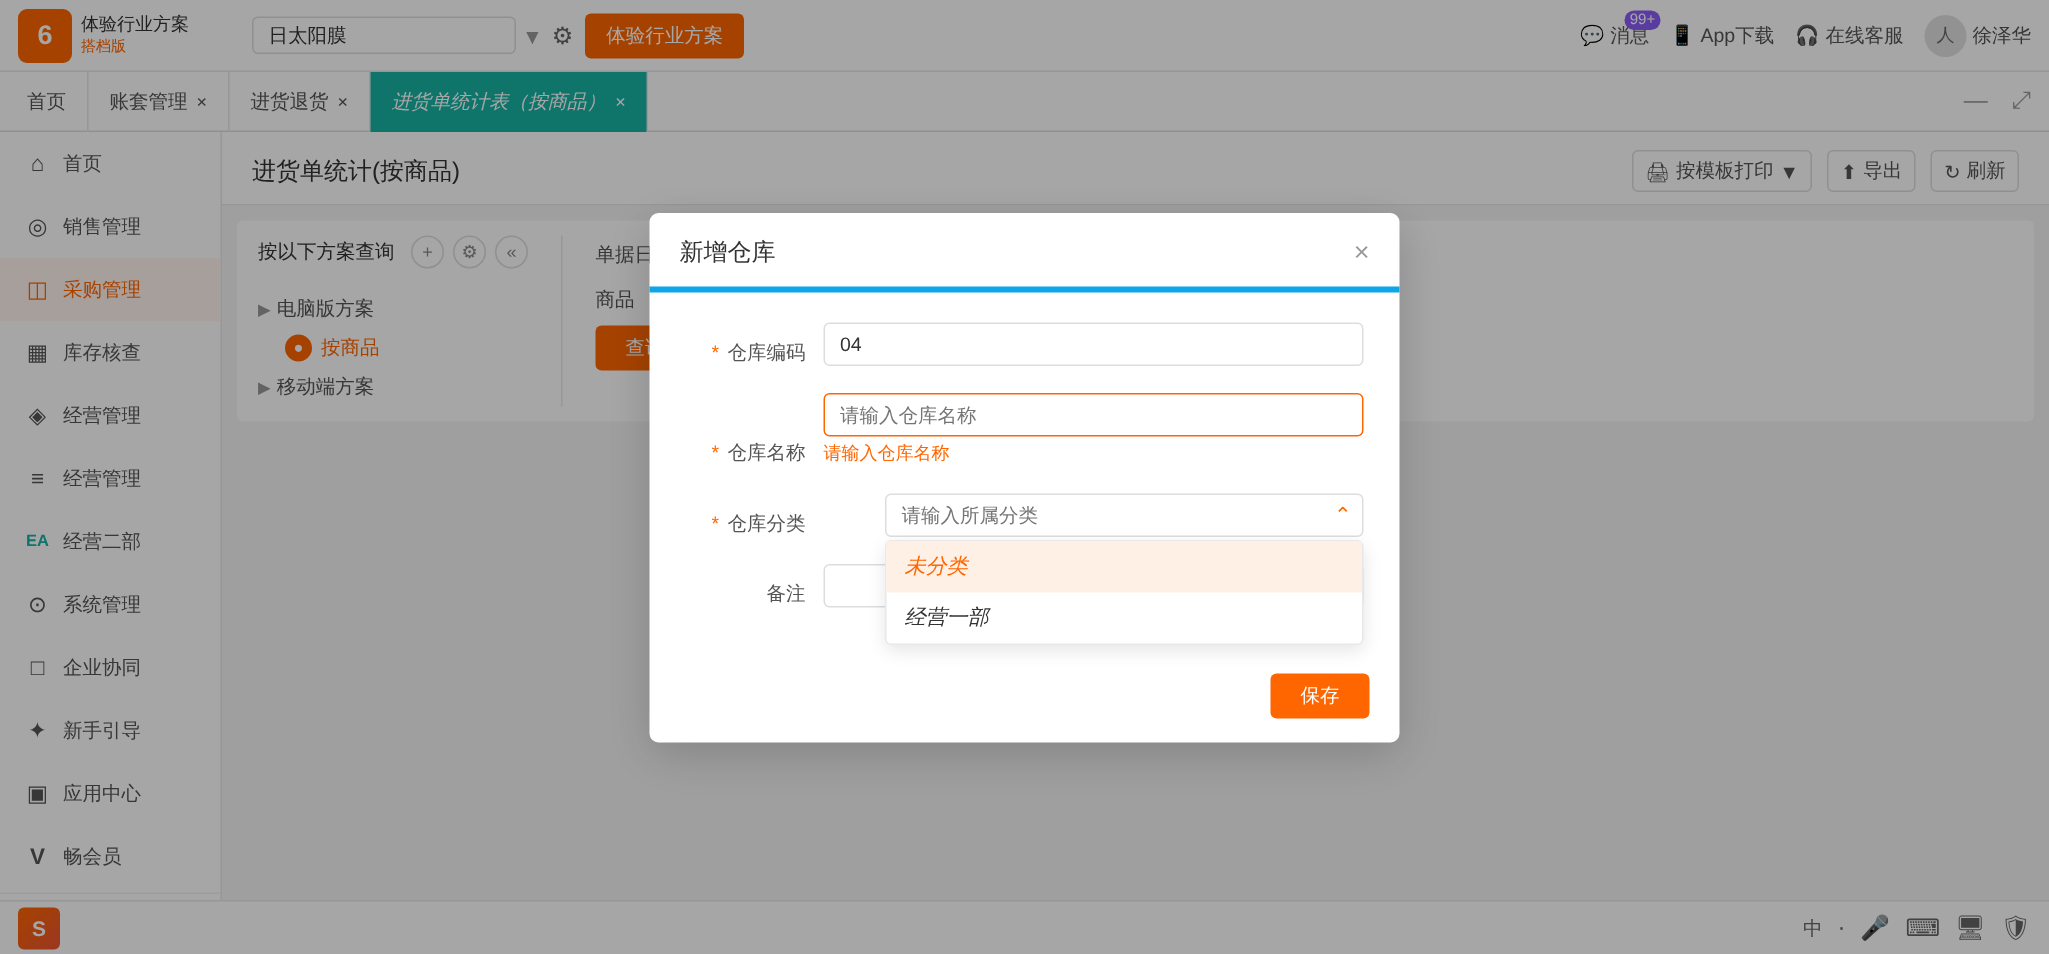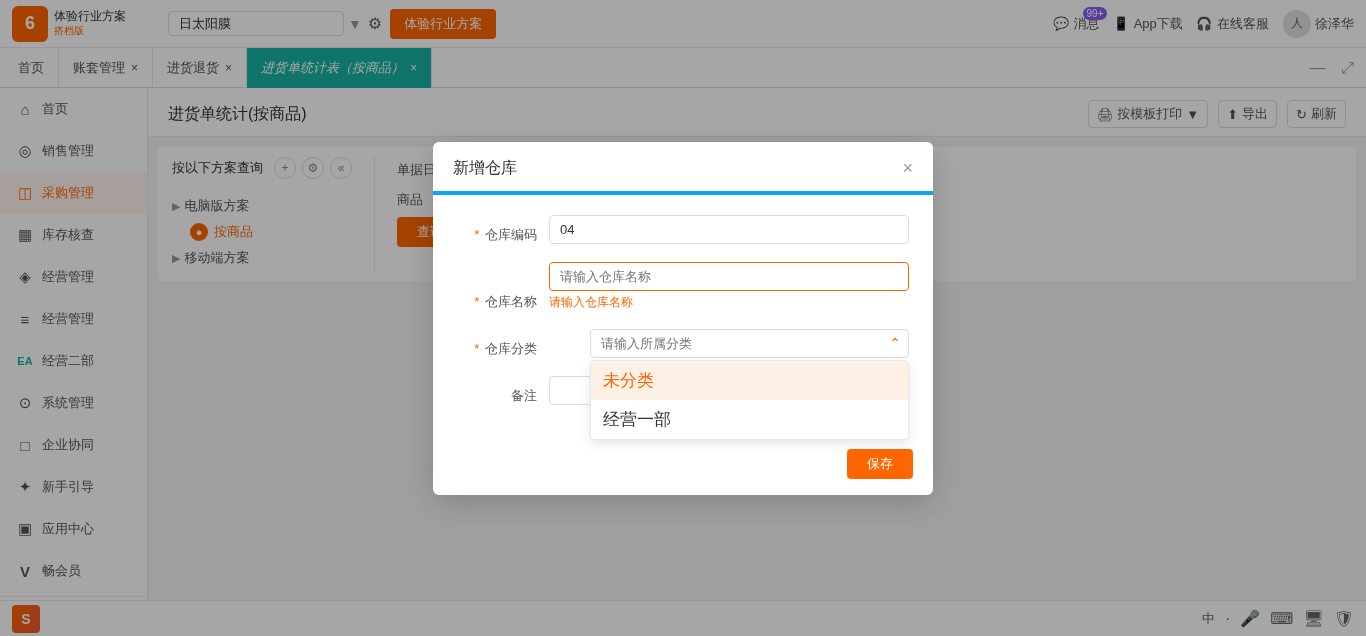--- a/index.html
+++ b/index.html
@@ -87,21 +87,21 @@
     .form-input { width: 100%; border: 1px solid #ddd; border-radius: 4px; padding: 6px 10px; font-size: 13px; outline: none; color: #333; }
     .form-input.error { border-color: #f60; }
     .error-msg { color: #f60; font-size: 12px; margin-top: 3px; }
     .form-input-wrap { position: relative; }
     .form-input-wrap .chevron-up { position: absolute; right: 8px; top: 50%; transform: translateY(-50%); color: #f60; font-size: 14px; cursor: pointer; }
     .modal-footer { padding: 10px 20px 16px; display: flex; justify-content: flex-end; gap: 10px; }
     .btn-save { background: #f60; color: #fff; border: none; border-radius: 4px; padding: 6px 20px; font-size: 13px; cursor: pointer; }
 
     
     .dropdown-list { position: absolute; top: calc(100% + 2px); left: 0; right: 0; background: #fff; border: 1px solid #e8e8e8; border-radius: 4px; box-shadow: 0 4px 12px rgba(0,0,0,0.1); z-index: 200; }
-    .dropdown-item { padding: 8px 12px; font-size: 17px; color: #333; cursor: pointer; }
+    .dropdown-item { padding: 8px 12px; font-size: 14px; color: #333; cursor: pointer; font-style: italic; }
     .dropdown-item.selected { background: #fff0e6; color: #f60; }
 
     
     .bottom-bar { position: fixed; bottom: 0; left: 0; width: 1366px; height: 36px; background: #fff; border-top: 1px solid #e8e8e8; display: flex; align-items: center; justify-content: flex-end; padding: 0 12px; z-index: 5; gap: 8px; }
     .bottom-logo { margin-right: auto; display: flex; align-items: center; gap: 4px; }
     .s-logo { width: 28px; height: 28px; background: linear-gradient(135deg, #f60, #e53); border-radius: 4px; color: #fff; display: flex; align-items: center; justify-content: center; font-weight: bold; font-size: 14px; }
     .bottom-icons { display: flex; align-items: center; gap: 10px; color: #666; font-size: 16px; }
   </style>
 </head>
 <body>

